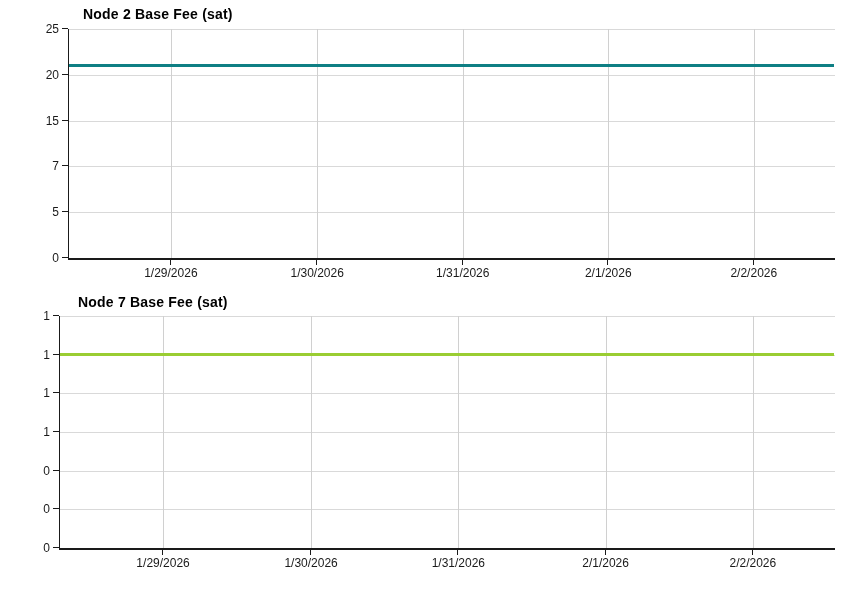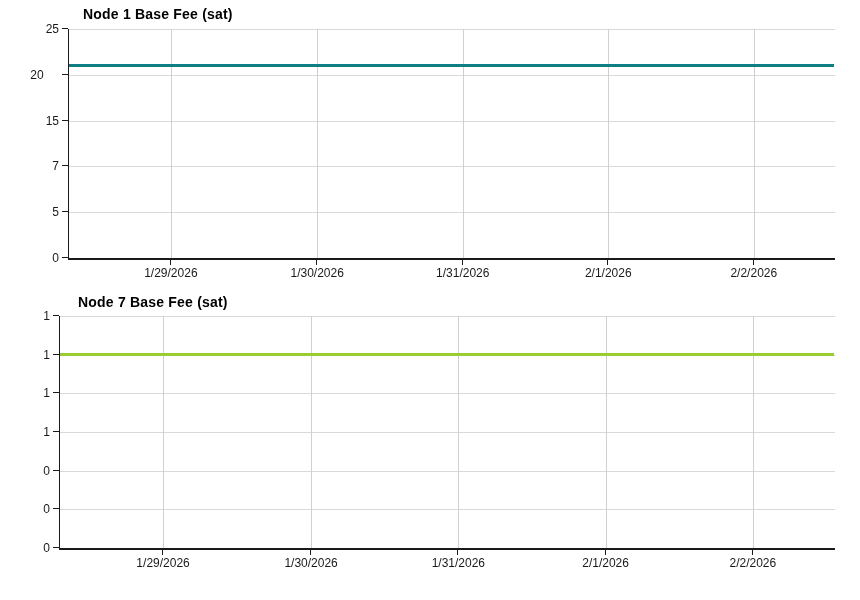--- a/index.html
+++ b/index.html
@@ -32,28 +32,28 @@
     font-size:12px;color:#1a1a1a;white-space:nowrap;
   }
   .dataline{position:absolute;left:0;right:1px;height:3px;}
 </style>
 </head>
 <body>
 
 <div class="stage">
 
   <section>
-    <h2 class="chart-title t1">Node 1 Base Fee (sat)</h2>
+    <h2 class="chart-title t1">Node 2 Base Fee (sat)</h2>
     <div class="plot p1">
         <div class="grid-h" style="top: 0%;"></div>
         <div class="ytick" style="top: calc(0% - 1px);"></div>
         <div class="ylabel" style="top: 0%;">25</div>
         <div class="grid-h" style="top: 20%;"></div>
         <div class="ytick" style="top: calc(20% - 1px);"></div>
-        <div class="ylabel" style="top: 20%; text-align: center;">20</div>
+        <div class="ylabel" style="top: 20%;">20</div>
         <div class="grid-h" style="top: 40%;"></div>
         <div class="ytick" style="top: calc(40% - 1px);"></div>
         <div class="ylabel" style="top: 40%;">15</div>
         <div class="grid-h" style="top: 60%;"></div>
         <div class="ytick" style="top: calc(60% - 1px);"></div>
         <div class="ylabel" style="top: 60%;">7</div>
         <div class="grid-h" style="top: 80%;"></div>
         <div class="ytick" style="top: calc(80% - 1px);"></div>
         <div class="ylabel" style="top: 80%;">5</div>
         <div class="ytick" style="top: calc(100% - 1px);"></div>

